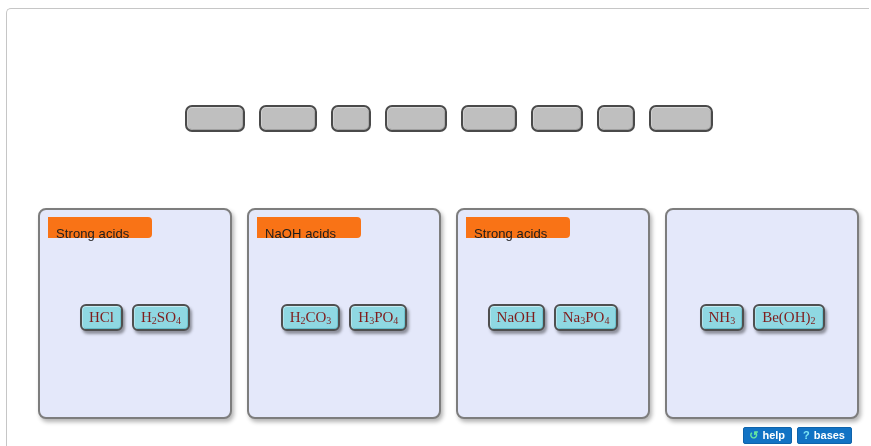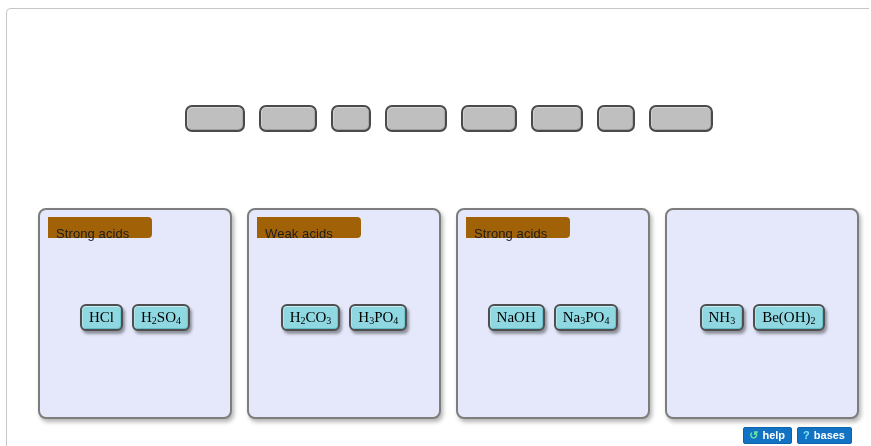--- a/index.html
+++ b/index.html
@@ -71,21 +71,21 @@
     box-shadow: 2px 3px 4px rgba(0,0,0,0.30);
   }
   .panel-tab {
     position: absolute;
     left: 8px;
     top: 7px;
     height: 21px;
     padding: 12px 9px 0 8px;
     min-width: 104px;
     box-sizing: border-box;
-    background: #a16207;
+    background: #f97316;
     border-radius: 0 4px 4px 0;
     display: flex;
     align-items: center;
     font-size: 13px;
     color: #1d1d1d;
     letter-spacing: 0.1px;
     white-space: nowrap;
   }
   .panel-items {
     position: absolute;
@@ -110,21 +110,21 @@
     border: 2px solid #4f4f4f;
     border-radius: 6px;
     box-shadow:
       inset 0 1px 0 0 #c6ecf2,
       inset 1px 0 0 0 #b2e4ec,
       inset -1px 0 0 0 #6dc3cf,
       inset 0 -1px 0 0 #63bcc9,
       2px 3px 3px rgba(0,0,0,0.38);
     font-family: "Liberation Serif", serif;
     font-size: 15px;
-    color: #000000;
+    color: #7f1d1d;
     white-space: nowrap;
     cursor: move;
     user-select: none;
   }
   .chip sub {
     font-size: 10px;
     line-height: 0;
     vertical-align: baseline;
     position: relative;
     top: 3px;
@@ -182,21 +182,21 @@
 
   <div id="panel-row">
       <div class="panel">
         <div class="panel-tab">Strong acids</div>
         <div class="panel-items">
           <div class="chip">HCl</div>
           <div class="chip">H<sub>2</sub>SO<sub>4</sub></div>
         </div>
       </div>
       <div class="panel">
-        <div class="panel-tab">Weak acids</div>
+        <div class="panel-tab">NaOH acids</div>
         <div class="panel-items">
           <div class="chip">H<sub>2</sub>CO<sub>3</sub></div>
           <div class="chip">H<sub>3</sub>PO<sub>4</sub></div>
         </div>
       </div>
       <div class="panel">
         <div class="panel-tab">Strong acids</div>
         <div class="panel-items">
           <div class="chip">NaOH</div>
           <div class="chip">Na<sub>3</sub>PO<sub>4</sub></div>

